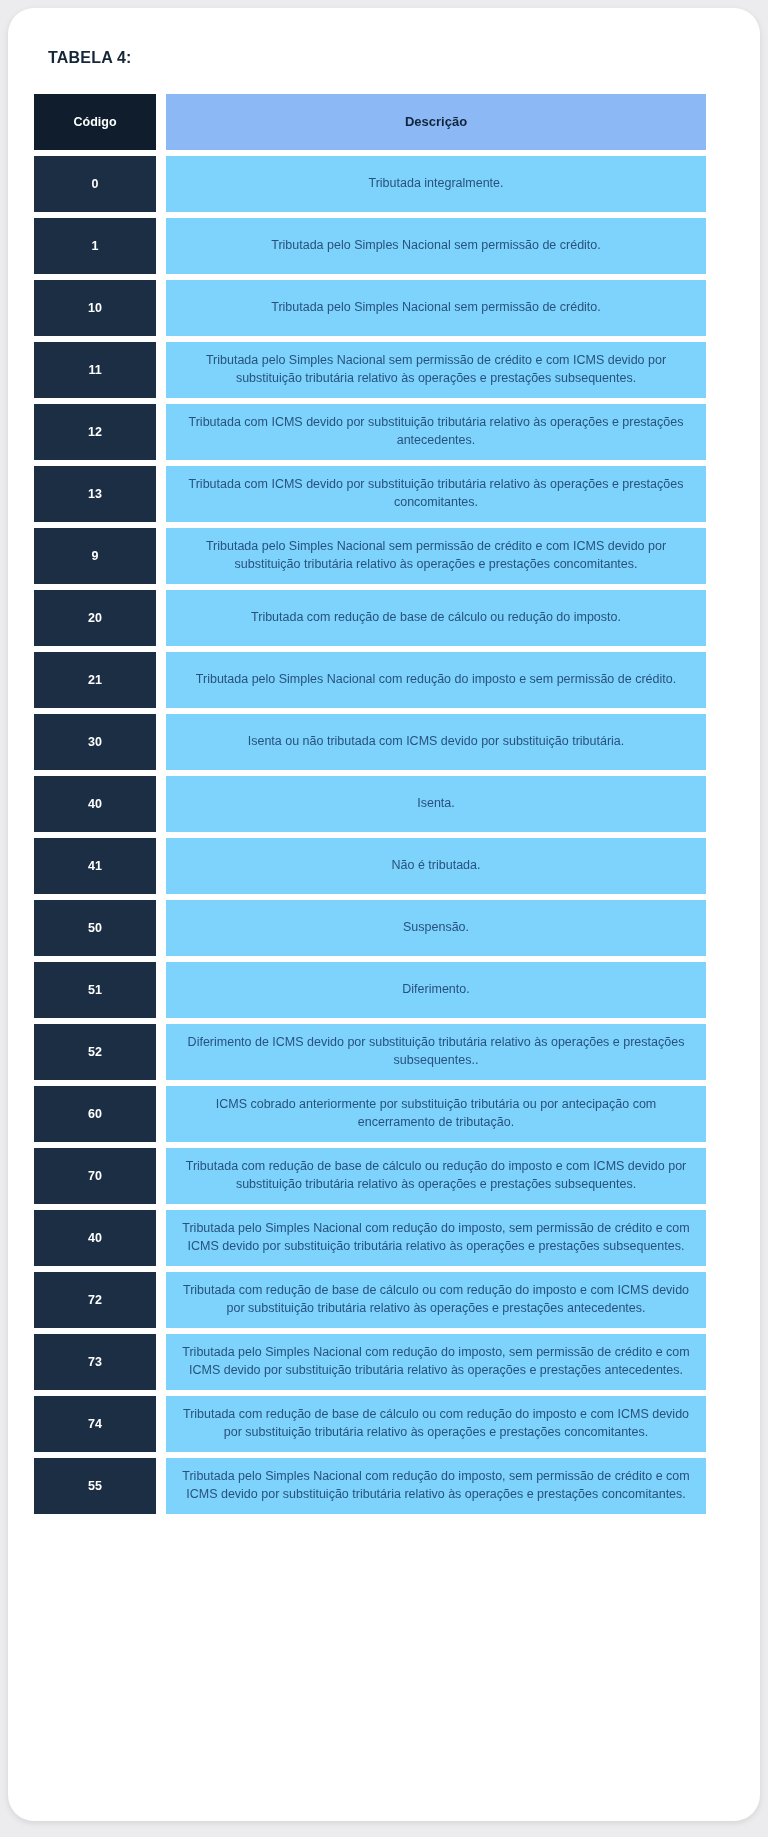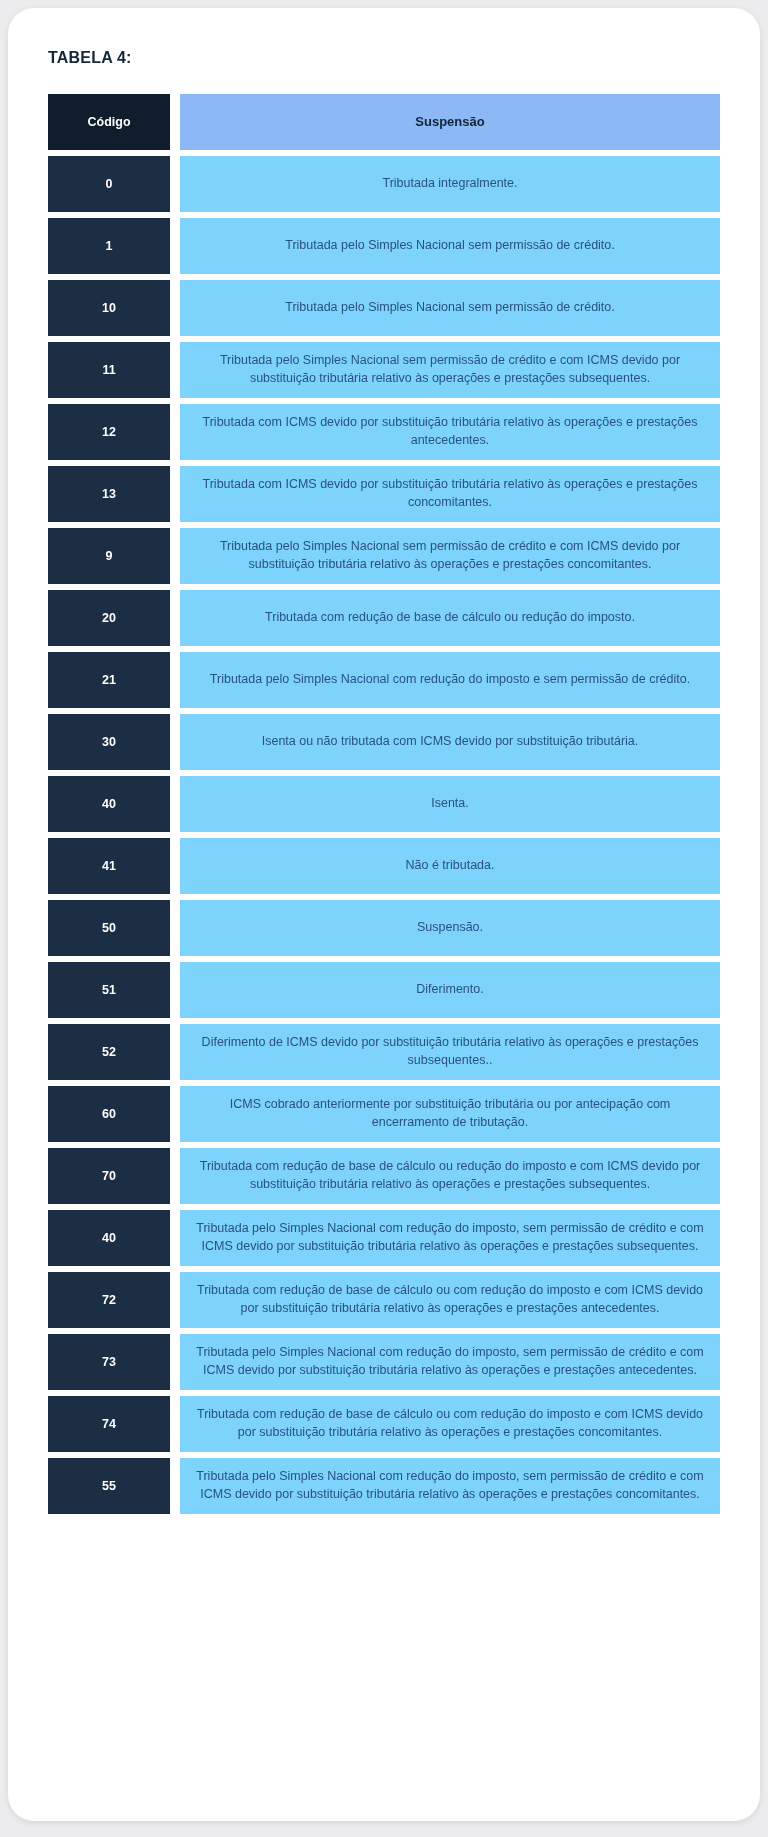--- a/index.html
+++ b/index.html
@@ -35,21 +35,21 @@
     top: 40px;
     font-size: 16px;
     font-weight: bold;
     letter-spacing: 0.2px;
     color: #152639;
     line-height: 1.2;
   }
 
   .table-wrap {
     position: absolute;
-    left: 40px;
+    left: 26px;
     top: 86px;
     width: 672px;
   }
 
   .trow {
     display: flex;
     align-items: stretch;
     margin-bottom: 6px;
   }
 
@@ -103,21 +103,21 @@
 <body>
 
 <div class="page-card">
 
   <div class="page-title">TABELA 4:</div>
 
   <div class="table-wrap">
 
     <div class="trow header h1">
       <div class="cell-code">Código</div>
-      <div class="cell-desc">Suspensão</div>
+      <div class="cell-desc">Descrição</div>
     </div>
 
     <div id="rows-container">
         <div class="trow h1">
           <div class="cell-code">0</div>
           <div class="cell-desc">Tributada integralmente.</div>
         </div>
         <div class="trow h1">
           <div class="cell-code">1</div>
           <div class="cell-desc">Tributada pelo Simples Nacional sem permissão de crédito.</div>

